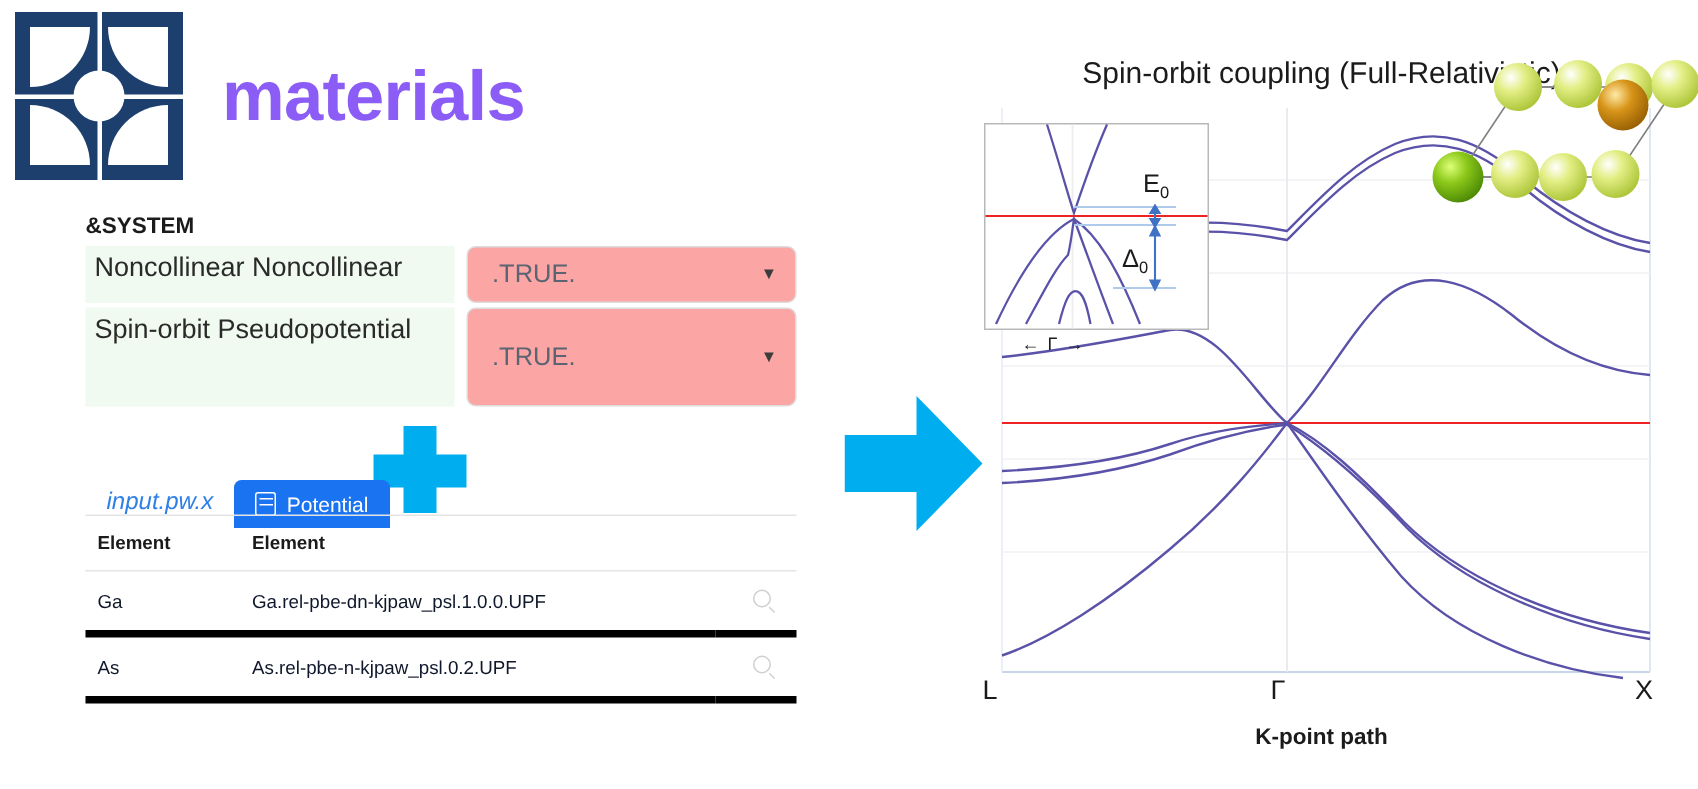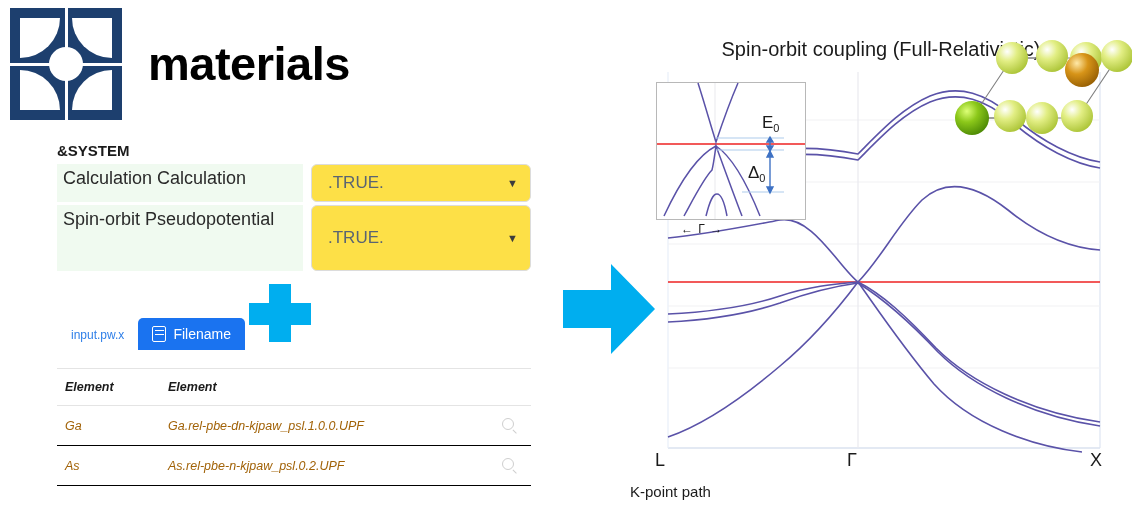--- a/index.html
+++ b/index.html
@@ -67,21 +67,21 @@
     position: absolute;
     top: 0; bottom: 0; left: 50%;
     width: 3px; margin-left: -1.5px;
     background: #ffffff;
   }
   #logo-words {
     margin-left: 26px;
     line-height: 0.98;
     font-weight: bold;
     font-size: 47px;
-    color: #000000;
+    color: #8b5cf6;
     letter-spacing: -0.5px;
   }
 
   
   #system-heading {
     position: absolute;
     left: 57px; top: 142px;
     font-size: 15px;
     font-weight: bold;
     color: #1b1b1b;
@@ -106,21 +106,21 @@
     font-size: 18px;
     padding: 4px 0 0 6px;
     line-height: 1.22;
   }
   .field-select {
     margin-left: 8px;
     flex: 1 1 auto;
     box-sizing: border-box;
     border: 1px solid #dcdcdc;
     border-radius: 6px;
-    background: #fde047;
+    background: #fca5a5;
     display: flex;
     align-items: center;
     justify-content: space-between;
     padding: 0 12px 0 16px;
     font-size: 17px;
     color: #5a6472;
     height: 100%;
   }
   .caret {
     font-size: 11px;
@@ -142,23 +142,24 @@
 
   
   #tabs {
     position: absolute;
     left: 57px; top: 318px;
     display: flex;
     align-items: flex-end;
     gap: 0px;
   }
   #tab-inputpwx {
-    font-size: 12px;
+    font-size: 16px;
     color: #2f7fe8;
     padding: 8px 14px;
+    font-style: italic;
   }
   #tab-potential {
     background: #1a73f0;
     color: #ffffff;
     font-size: 14px;
     border-radius: 5px 5px 0 0;
     padding: 8px 14px;
     display: flex;
     align-items: center;
     gap: 7px;
@@ -177,38 +178,37 @@
     left: 1.5px; right: 1.5px;
     height: 1.6px;
     background: #ffffff;
   }
   .doc-icon::before { top: 2.5px; }
   .doc-icon::after  { top: 6.5px; }
 
   
   #pseudo-table {
     position: absolute;
-    left: 57px; top: 368px;
+    left: 57px; top: 343px;
     width: 474px;
     border-collapse: collapse;
     font-size: 12.5px;
-    font-style: italic;
   }
   #pseudo-table th {
     text-align: left;
     font-weight: bold;
     color: #1b1b1b;
     padding: 11px 0 11px 8px;
     border-top: 1px solid #e4e4e4;
     border-bottom: 1px solid #e4e4e4;
   }
   #pseudo-table td {
-    color: #a16207;
+    color: #0f172a;
     padding: 12px 0 12px 8px;
-    border-bottom: 1px solid #000000;
+    border-bottom: 5px solid #000000;
   }
   #pseudo-table th.col-element, #pseudo-table td.col-element { width: 95px; }
   #pseudo-table th.col-search,  #pseudo-table td.col-search  { width: 46px; text-align: center; }
   .search-icon {
     display: inline-block;
     width: 10px; height: 10px;
     border: 1.4px solid #cfcfcf;
     border-radius: 50%;
     position: relative;
   }
@@ -243,23 +243,24 @@
     color: #1b1b1b;
   }
   #plot-svg {
     position: absolute;
     left: 0; top: 60px;
   }
   #xaxis-label {
     position: absolute;
     left: 0; top: 483px;
     width: 502px;
-    text-align: left;
+    text-align: center;
     font-size: 15px;
     color: #1b1b1b;
+    font-weight: bold;
   }
   .tick-label {
     position: absolute;
     font-size: 18px;
     color: #1b1b1b;
   }
   #tick-L { left: 25px;  top: 450px; }
   #tick-G { left: 217px; top: 450px; }
   #tick-X { left: 460px; top: 450px; }
 
@@ -288,21 +289,21 @@
       <div class="ctr"></div>
     </div>
     <div id="logo-words">
       <div>materials</div>
     </div>
   </div>
 
   <div id="system-heading">&amp;SYSTEM</div>
 
   <div class="form-row" id="row-noncollinear">
-    <div class="field-label">Calculation Calculation</div>
+    <div class="field-label">Noncollinear Noncollinear</div>
     <div class="field-select">
       <span>.TRUE.</span>
       <span class="caret">▼</span>
     </div>
   </div>
 
   <div class="form-row" id="row-spinorbit">
     <div class="field-label">Spin-orbit Pseudopotential</div>
     <div class="field-select">
       <span>.TRUE.</span>
@@ -312,21 +313,21 @@
 
   <div id="plus-icon">
     <div class="bar h"></div>
     <div class="bar v"></div>
   </div>
 
   <div id="tabs">
     <div id="tab-inputpwx">input.pw.x</div>
     <div id="tab-potential">
       <span class="doc-icon"></span>
-      <span>Filename</span>
+      <span>Potential</span>
     </div>
   </div>
 
   <table id="pseudo-table">
     <thead>
       <tr>
         <th class="col-element">Element</th>
         <th>Element</th>
         <th class="col-search"></th>
       </tr>

